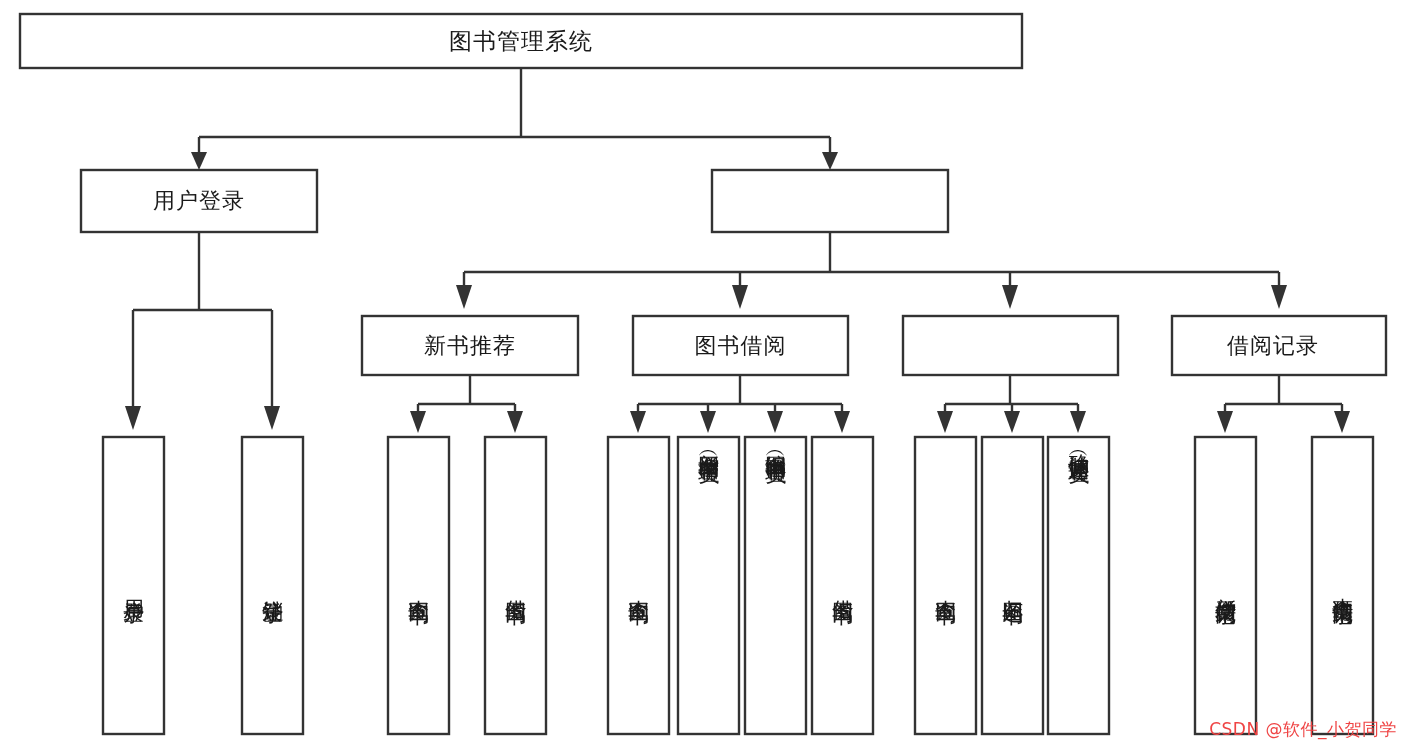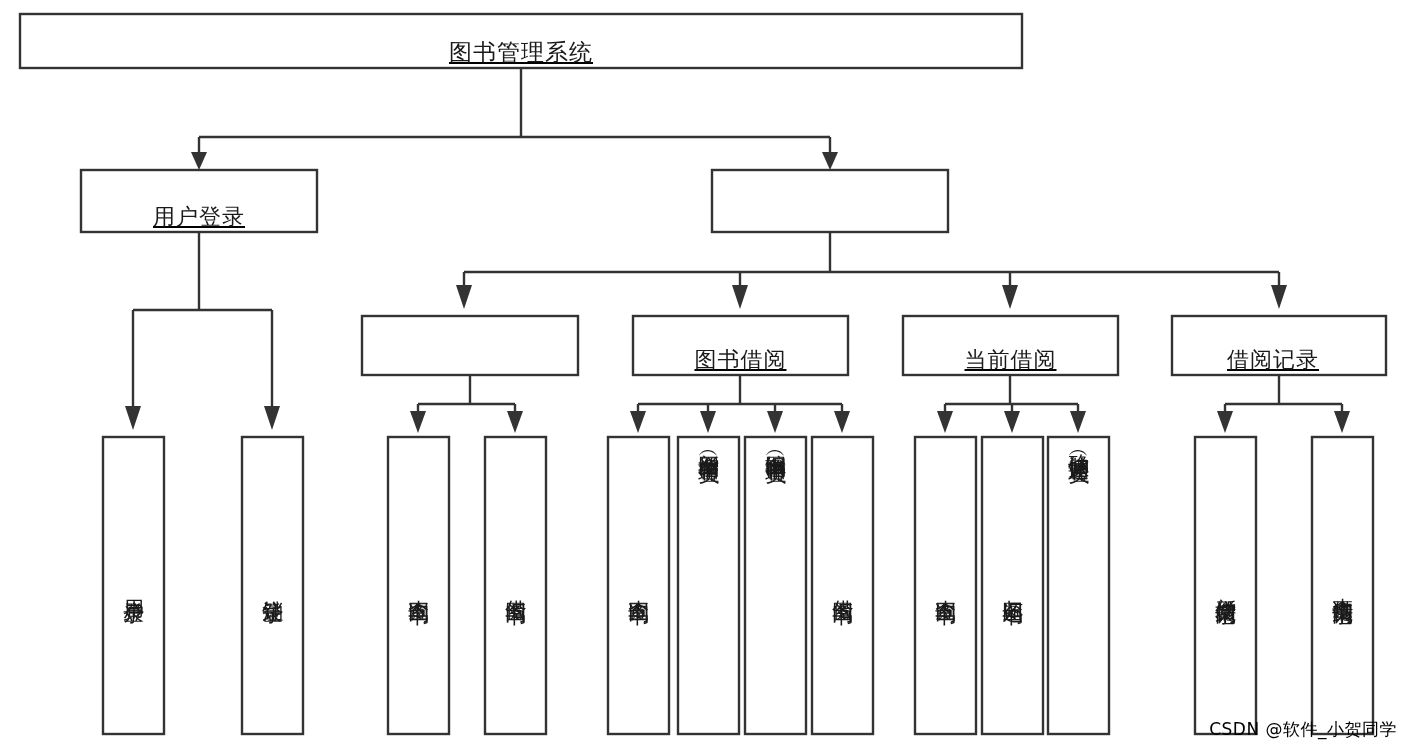--- a/index.html
+++ b/index.html
@@ -58,42 +58,41 @@
     font-size: 21px;
     line-height: 1.06;
     color: #1a1a1a;
     letter-spacing: 1.5px;
     white-space: nowrap;
     text-align: center;
   }
   .htext-wrap {
     position: absolute;
     display: flex;
-    align-items: flex-end;
+    align-items: center;
     justify-content: center;
     pointer-events: none;
-    text-decoration: underline;
   }
   .htext {
     font-family: "DejaVu Sans", "Liberation Sans", sans-serif;
     font-size: 22px;
     color: #1a1a1a;
     letter-spacing: 1px;
     white-space: nowrap;
   }
   .title-text {
     font-size: 23px;
   }
   #watermark {
     position: absolute;
     right: 8px;
     bottom: 6px;
     font-family: "DejaVu Sans", "Liberation Sans", sans-serif;
     font-size: 17px;
-    color: #000000;
+    color: #ef4444;
     letter-spacing: 0.5px;
     white-space: nowrap;
     pointer-events: none;
   }
 </style>
 </head>
 <body>
 
 <div id="diagram-root">
 
@@ -203,28 +202,28 @@
 
   <div class="htext-wrap" style="left:20px; top:14px; width:1002px; height:54px;">
     <span class="htext title-text">图书管理系统</span>
   </div>
 
   <div class="htext-wrap" style="left:81px; top:170px; width:236px; height:62px;">
     <span class="htext">用户登录</span>
   </div>
 
 
+  <div class="htext-wrap" style="left:362px; top:316px; width:216px; height:59px;">
+    <span class="htext">新书推荐</span>
+  </div>
 
   <div class="htext-wrap" style="left:633px; top:316px; width:215px; height:59px;">
     <span class="htext">图书借阅</span>
   </div>
 
-  <div class="htext-wrap" style="left:903px; top:316px; width:215px; height:59px;">
-    <span class="htext">当前借阅</span>
-  </div>
 
   <div class="htext-wrap" style="left:1172px; top:316px; width:202px; height:59px;">
     <span class="htext">借阅记录</span>
   </div>
 
   <div class="vtext-wrap" style="left:103px; top:437px; width:61px; height:297px;">
     <span class="vtext">用户登录</span>
   </div>
 
   <div class="vtext-wrap" style="left:242px; top:437px; width:61px; height:297px;">

